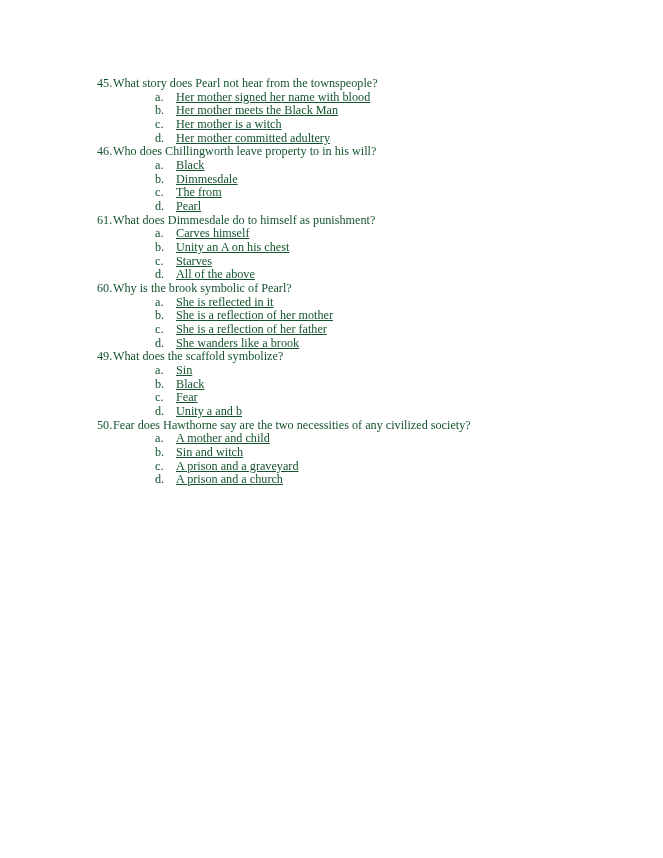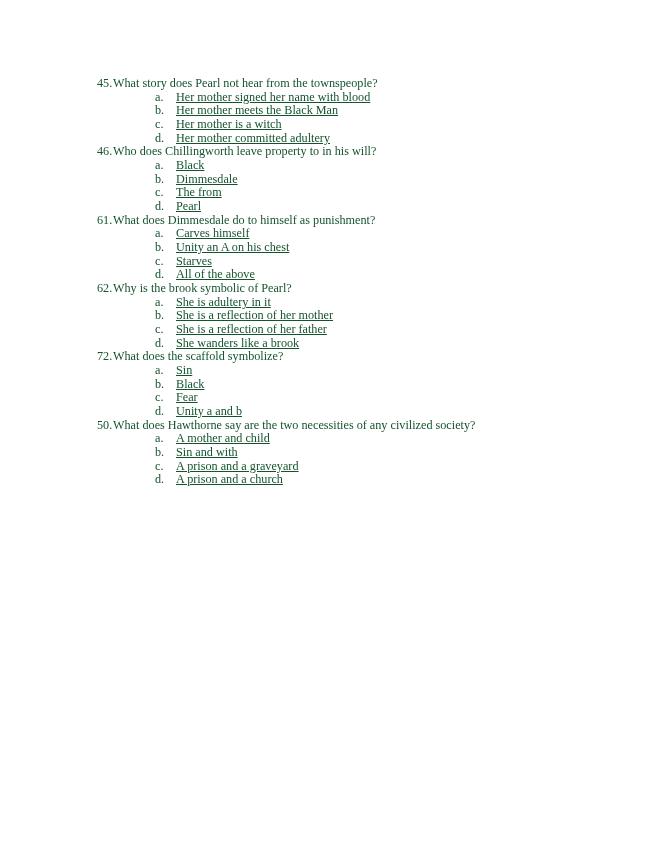--- a/index.html
+++ b/index.html
@@ -85,44 +85,44 @@
         <span class="otext">Starves</span>
       </div>
       <div class="line opt">
         <span class="letter">d.</span>
         <span class="otext">All of the above</span>
       </div>
     </div>
 
     <div class="question-block">
       <div class="line q">
-        <span class="num">62.</span>
+        <span class="num">60.</span>
         <span class="text">Why is the brook symbolic of Pearl?</span>
       </div>
       <div class="line opt">
         <span class="letter">a.</span>
-        <span class="otext">She is adultery in it</span>
+        <span class="otext">She is reflected in it</span>
       </div>
       <div class="line opt">
         <span class="letter">b.</span>
         <span class="otext">She is a reflection of her mother</span>
       </div>
       <div class="line opt">
         <span class="letter">c.</span>
         <span class="otext">She is a reflection of her father</span>
       </div>
       <div class="line opt">
         <span class="letter">d.</span>
         <span class="otext">She wanders like a brook</span>
       </div>
     </div>
 
     <div class="question-block">
       <div class="line q">
-        <span class="num">72.</span>
+        <span class="num">49.</span>
         <span class="text">What does the scaffold symbolize?</span>
       </div>
       <div class="line opt">
         <span class="letter">a.</span>
         <span class="otext">Sin</span>
       </div>
       <div class="line opt">
         <span class="letter">b.</span>
         <span class="otext">Black</span>
       </div>
@@ -132,29 +132,29 @@
       </div>
       <div class="line opt">
         <span class="letter">d.</span>
         <span class="otext">Unity a and b</span>
       </div>
     </div>
 
     <div class="question-block">
       <div class="line q">
         <span class="num">50.</span>
-        <span class="text">What does Hawthorne say are the two necessities of any civilized society?</span>
+        <span class="text">Fear does Hawthorne say are the two necessities of any civilized society?</span>
       </div>
       <div class="line opt">
         <span class="letter">a.</span>
         <span class="otext">A mother and child</span>
       </div>
       <div class="line opt">
         <span class="letter">b.</span>
-        <span class="otext">Sin and with</span>
+        <span class="otext">Sin and witch</span>
       </div>
       <div class="line opt">
         <span class="letter">c.</span>
         <span class="otext">A prison and a graveyard</span>
       </div>
       <div class="line opt">
         <span class="letter">d.</span>
         <span class="otext">A prison and a church</span>
       </div>
     </div>

